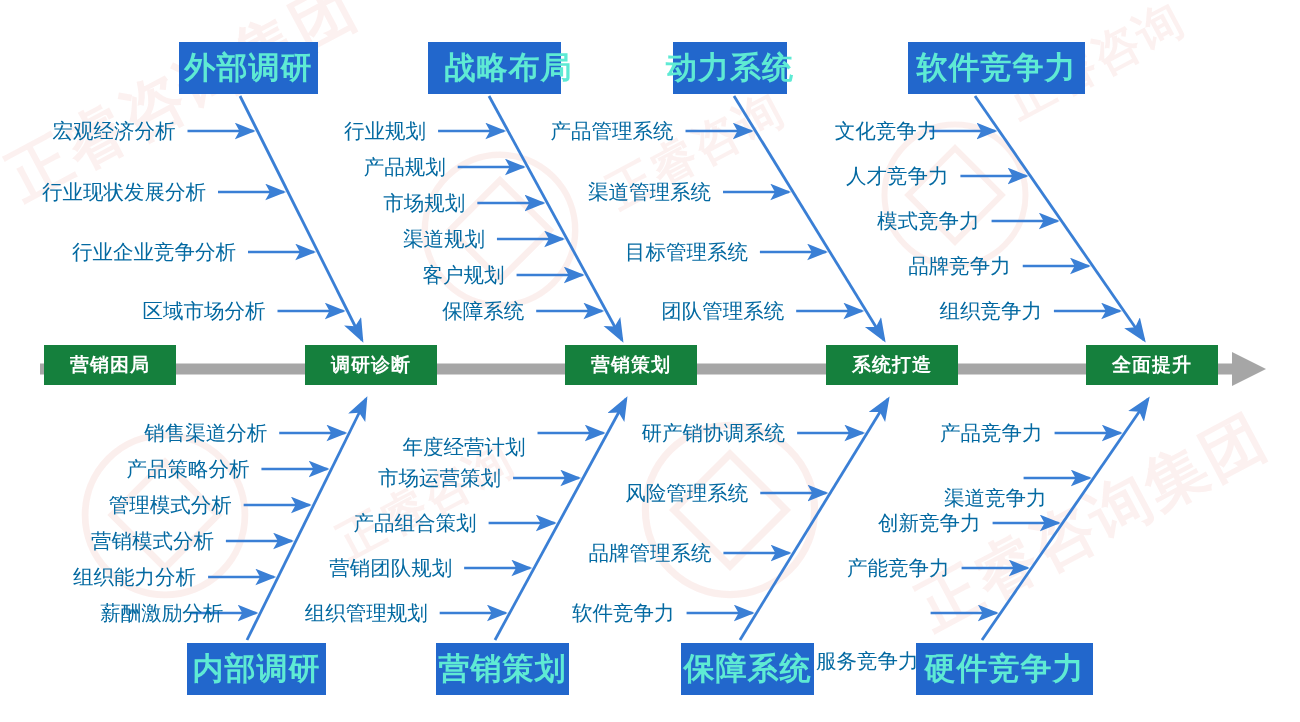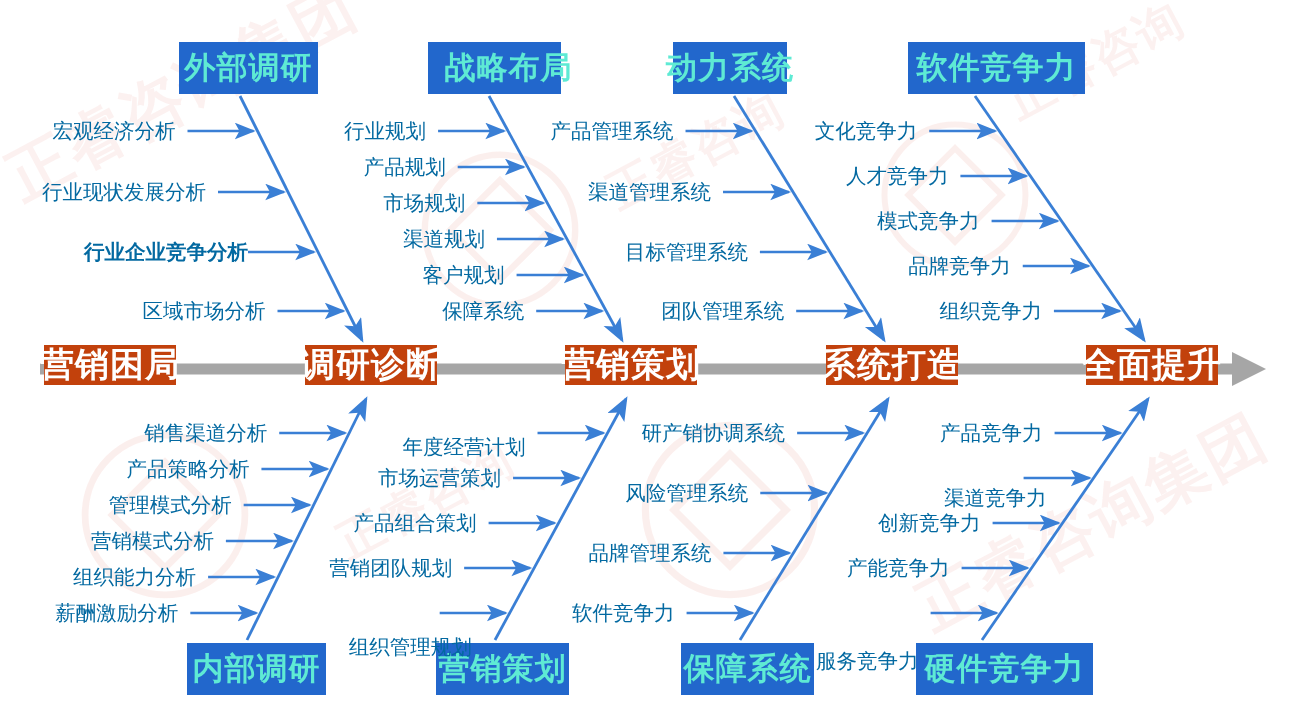--- a/index.html
+++ b/index.html
@@ -57,23 +57,23 @@
     align-items: center;
     justify-content: center;
     height: 52px;
     box-sizing: border-box;
     white-space: nowrap;
   }
 
   
   .spine-box {
     position: absolute;
-    background: #c2410c;
+    background: #15803d;
     color: #ffffff;
-    font-size: 34px;
+    font-size: 19px;
     font-weight: 700;
     letter-spacing: 1px;
     display: flex;
     align-items: center;
     justify-content: center;
     height: 40px;
     box-sizing: border-box;
     white-space: nowrap;
   }
 
@@ -183,53 +183,53 @@
         <line x1="992.5892116182572" y1="523" x2="1058.5892116182572" y2="523" stroke="#3a7fd5" stroke-width="2.6" marker-end="url(#bluehead)"></line>
         <line x1="961.5933609958506" y1="568" x2="1027.5933609958506" y2="568" stroke="#3a7fd5" stroke-width="2.6" marker-end="url(#bluehead)"></line>
         <line x1="930.597510373444" y1="613" x2="996.597510373444" y2="613" stroke="#3a7fd5" stroke-width="2.6" marker-end="url(#bluehead)"></line>
       </g>
   </svg>
 
   <div id="boxes">
       <div class="cat-box" style="left: 179px; top: 42px; width: 139px;">外部调研</div>
       <div class="bone-item r" style="left: 0px; top: 131px; width: 175.5px;">宏观经济分析</div>
       <div class="bone-item r" style="left: 0px; top: 192px; width: 206px;">行业现状发展分析</div>
-      <div class="bone-item r" style="left: 12px; top: 252px; width: 236px; font-weight: bold;">行业企业竞争分析</div>
+      <div class="bone-item r" style="left: 0px; top: 252px; width: 236px;">行业企业竞争分析</div>
       <div class="bone-item r" style="left: 0px; top: 311px; width: 265.5px;">区域市场分析</div>
       <div class="cat-box" style="left: 428px; top: 42px; width: 133px; padding-left: 28px;">战略布局</div>
       <div class="bone-item r" style="left: 0px; top: 131px; width: 426.078px;">行业规划</div>
       <div class="bone-item r" style="left: 0px; top: 167px; width: 445.701px;">产品规划</div>
       <div class="bone-item r" style="left: 0px; top: 203px; width: 465.324px;">市场规划</div>
       <div class="bone-item r" style="left: 0px; top: 239px; width: 484.947px;">渠道规划</div>
       <div class="bone-item r" style="left: 0px; top: 275px; width: 504.57px;">客户规划</div>
       <div class="bone-item r" style="left: 0px; top: 311px; width: 524.193px;">保障系统</div>
       <div class="cat-box" style="left: 673px; top: 42px; width: 114px;">动力系统</div>
       <div class="bone-item r" style="left: 0px; top: 131px; width: 673.516px;">产品管理系统</div>
       <div class="bone-item r" style="left: 0px; top: 192px; width: 711.016px;">渠道管理系统</div>
       <div class="bone-item r" style="left: 0px; top: 252px; width: 747.902px;">目标管理系统</div>
       <div class="bone-item r" style="left: 0px; top: 311px; width: 784.172px;">团队管理系统</div>
       <div class="cat-box" style="left: 908px; top: 42px; width: 177px;">软件竞争力</div>
-      <div class="bone-item r" style="left: 0px; top: 131px; width: 917.242px;">文化竞争力</div>
+      <div class="bone-item r" style="left: 0px; top: 131px; width: 917.242px; padding-left: 20px;">文化竞争力</div>
       <div class="bone-item r" style="left: 0px; top: 176px; width: 948.41px;">人才竞争力</div>
       <div class="bone-item r" style="left: 0px; top: 221px; width: 979.578px;">模式竞争力</div>
       <div class="bone-item r" style="left: 0px; top: 266px; width: 1010.75px;">品牌竞争力</div>
       <div class="bone-item r" style="left: 0px; top: 311px; width: 1041.91px;">组织竞争力</div>
       <div class="cat-box" style="left: 187px; top: 643px; width: 139px;">内部调研</div>
       <div class="bone-item r" style="left: 0px; top: 433px; width: 267.212px;">销售渠道分析</div>
       <div class="bone-item r" style="left: 0px; top: 469px; width: 249.436px;">产品策略分析</div>
       <div class="bone-item r" style="left: 0px; top: 505px; width: 231.66px;">管理模式分析</div>
       <div class="bone-item r" style="left: 0px; top: 541px; width: 213.884px;">营销模式分析</div>
       <div class="bone-item r" style="left: 0px; top: 577px; width: 196.108px;">组织能力分析</div>
-      <div class="bone-item r" style="left: 0px; top: 613px; width: 178.332px;">薪酬激励分析</div>
+      <div class="bone-item r" style="left: 0px; top: 613px; width: 178.332px; padding-left: 45px;">薪酬激励分析</div>
       <div class="cat-box" style="left: 436px; top: 643px; width: 133px;">营销策划</div>
       <div class="bone-item r" style="left: 0px; top: 433px; width: 525.519px; margin-top: 14px;">年度经营计划</div>
       <div class="bone-item r" style="left: 0px; top: 478px; width: 501.058px;">市场运营策划</div>
       <div class="bone-item r" style="left: 0px; top: 523px; width: 476.598px;">产品组合策划</div>
       <div class="bone-item r" style="left: 0px; top: 568px; width: 452.137px;">营销团队规划</div>
-      <div class="bone-item r" style="left: 0px; top: 647px; width: 427.676px; padding-left: 44px;">组织管理规划</div>
+      <div class="bone-item r" style="left: 0px; top: 613px; width: 427.676px;">组织管理规划</div>
       <div class="cat-box" style="left: 681px; top: 643px; width: 133px;">保障系统</div>
       <div class="bone-item r" style="left: 0px; top: 433px; width: 785.12px;">研产销协调系统</div>
       <div class="bone-item r" style="left: 0px; top: 493px; width: 748.274px;">风险管理系统</div>
       <div class="bone-item r" style="left: 0px; top: 553px; width: 711.427px;">品牌管理系统</div>
       <div class="bone-item r" style="left: 0px; top: 613px; width: 674.581px;">软件竞争力</div>
       <div class="cat-box" style="left: 916px; top: 643px; width: 177px;">硬件竞争力</div>
       <div class="bone-item r" style="left: 0px; top: 433px; width: 1042.58px;">产品竞争力</div>
       <div class="bone-item r" style="left: 0px; top: 498px; width: 1011.59px; margin-left: 35px;">渠道竞争力</div>
       <div class="bone-item r" style="left: 0px; top: 523px; width: 980.589px;">创新竞争力</div>
       <div class="bone-item r" style="left: 0px; top: 568px; width: 949.593px;">产能竞争力</div>

